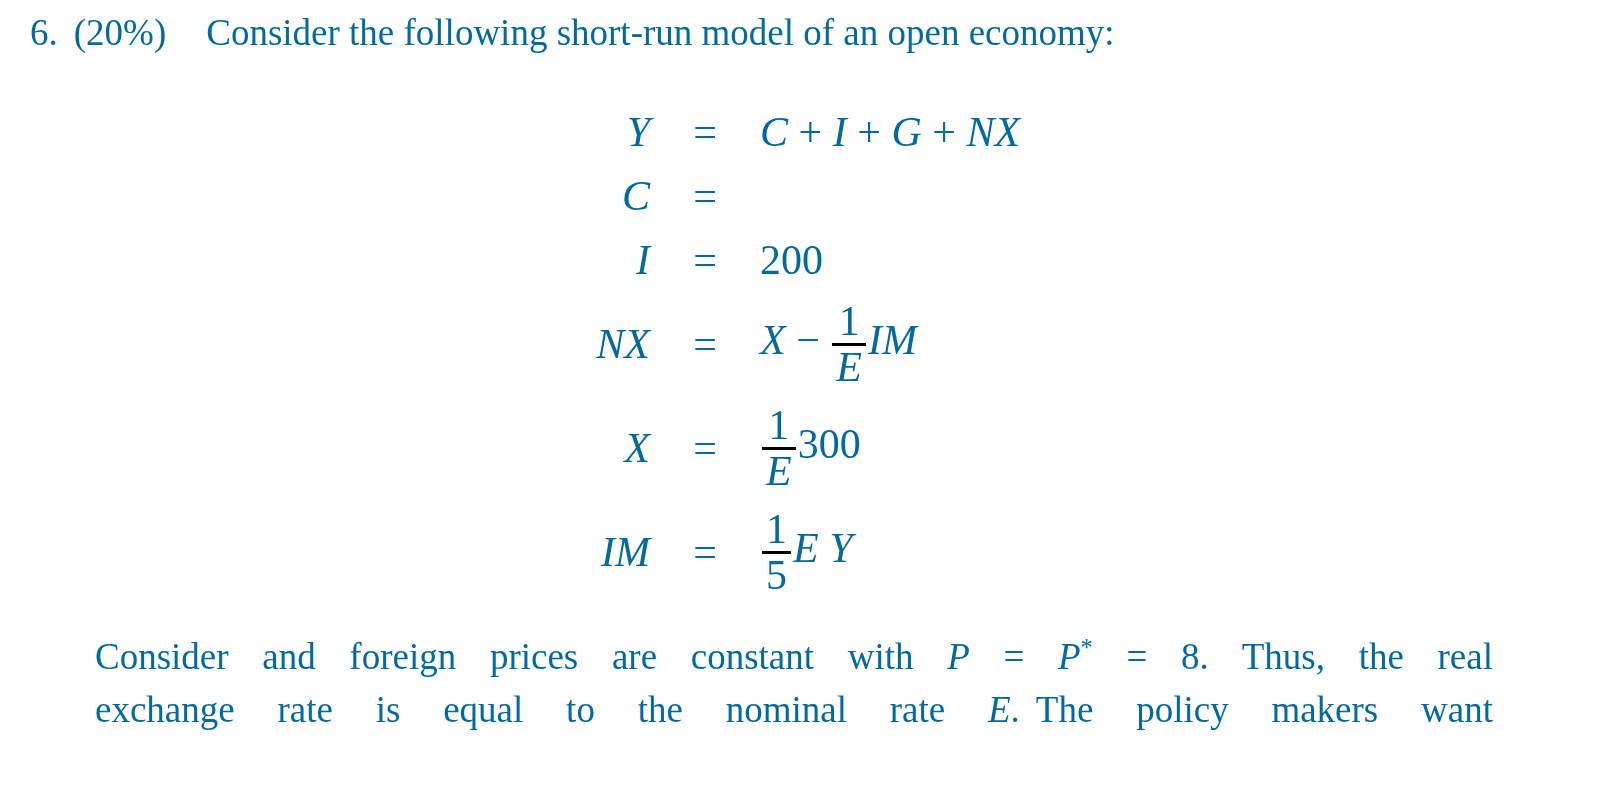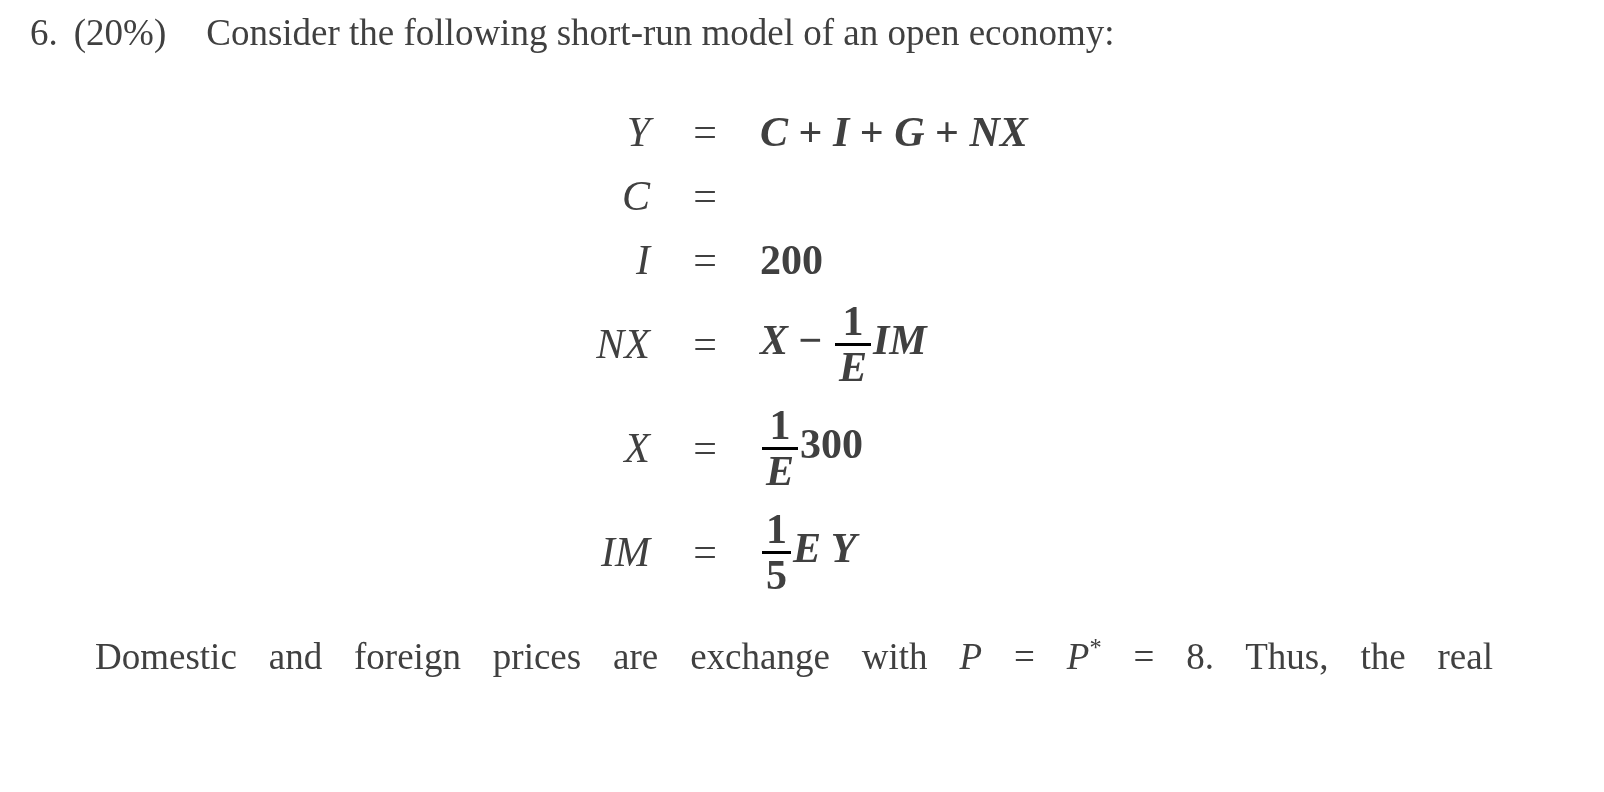--- a/index.html
+++ b/index.html
@@ -5,21 +5,21 @@
   html, body {
     margin: 0;
     padding: 0;
     background: #ffffff;
   }
   .page {
     position: relative;
     width: 1604px;
     height: 792px;
     background: #ffffff;
-    color: #404040;
+    color: #0369a1;
     font-family: "Liberation Serif", "DejaVu Serif", serif;
     overflow: hidden;
   }
   
   .header-line {
     position: absolute;
     left: 30px;
     top: 8px;
     font-size: 37px;
     line-height: 1.35;
@@ -46,21 +46,20 @@
     text-align: right;
     font-style: italic;
   }
   .eqsign {
     width: 110px;
     text-align: center;
   }
   .rhs {
     text-align: left;
     white-space: pre;
-    font-weight: bold;
   }
   .it { font-style: italic; }
   .up { font-style: normal; }
 
   
   .frac {
     display: inline-flex;
     flex-direction: column;
     align-items: center;
     vertical-align: middle;
@@ -137,16 +136,17 @@
 
     <div class="eqrow row-t">
       <span class="lhs">IM</span>
       <span class="eqsign">=</span>
       <span class="rhs"><span class="frac"><span class="num up">1</span><span class="den up">5</span></span><span class="it">E Y</span></span>
     </div>
 
   </div>
 
   <div class="para">
-    <div class="pline"><span class="up">Domestic and foreign prices are exchange with </span><span class="it">P</span><span class="up"> = </span><span class="it">P</span><sup class="star">*</sup><span class="up"> = 8. Thus, the real</span></div>
+    <div class="pline"><span class="up">Consider and foreign prices are constant with </span><span class="it">P</span><span class="up"> = </span><span class="it">P</span><sup class="star">*</sup><span class="up"> = 8. Thus, the real</span></div>
+    <div class="pline"><span class="up">exchange rate is equal to the nominal rate </span><span class="it">E</span><span class="up">.</span><span class="sgap"></span><span class="up">The policy makers want</span></div>
   </div>
 
 </div>
 
 </body></html>

